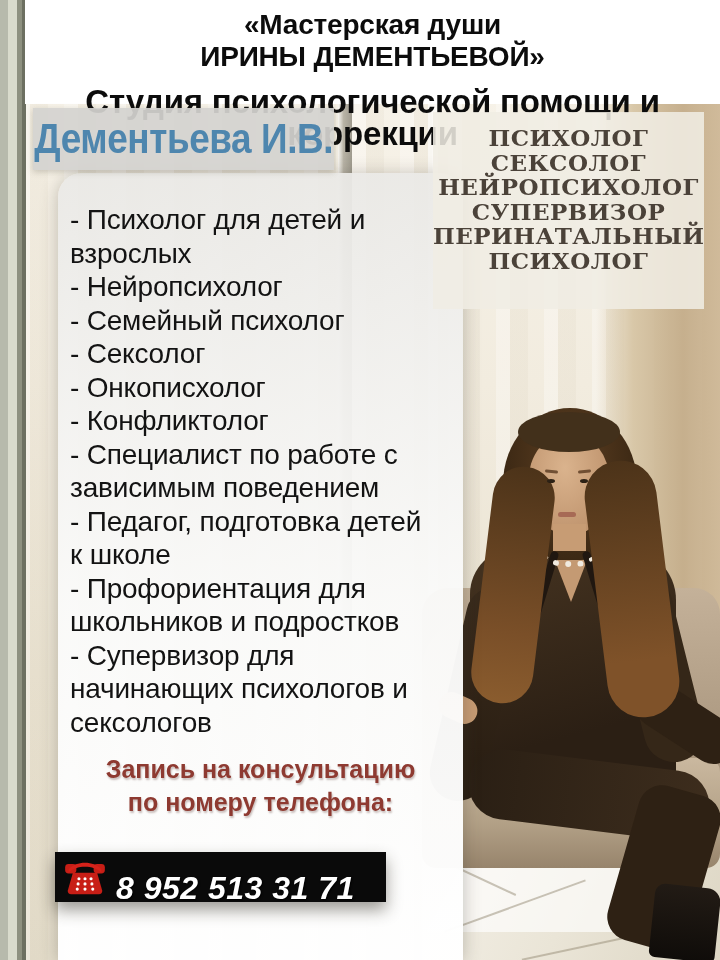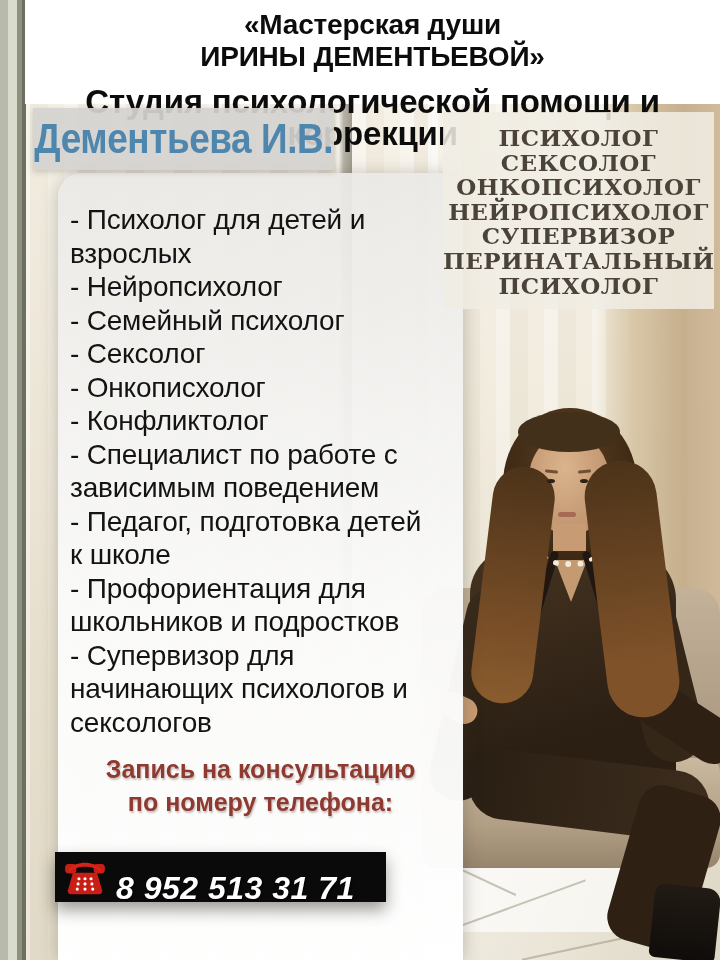--- a/index.html
+++ b/index.html
@@ -83,21 +83,21 @@
     text-align:center;padding-top:9px;box-sizing:border-box;color:#0c0c0c;}
   .header-line{font-weight:bold;font-size:28px;line-height:32px;letter-spacing:-0.2px;}
   .header-sub{font-weight:bold;font-size:33px;line-height:32px;margin-top:13px;letter-spacing:-0.2px;}
 
   .name-plate{left:33px;top:108px;width:301px;height:62px;z-index:10;
     background:rgba(212,211,208,.93);display:flex;align-items:center;justify-content:center;
     box-shadow:0 2px 6px rgba(80,75,60,.25);}
   .name-text{font-size:42px;font-weight:bold;color:#4e86ae;white-space:nowrap;
     transform:scaleX(.88);letter-spacing:-0.5px;}
 
-  .specialties-box{left:443px;top:112px;width:271px;height:197px;z-index:10;
+  .specialties-box{left:433px;top:112px;width:271px;height:197px;z-index:10;
     background:rgba(240,237,228,.87);text-align:center;box-sizing:border-box;padding-top:14px;
     font-family:"DejaVu Serif","Liberation Serif",serif;font-weight:bold;
     font-size:23px;line-height:24.6px;color:#4b4239;letter-spacing:.5px;}
 
   .services-panel{left:18px;top:173px;width:405px;height:787px;z-index:9;
     border-radius:24px 24px 0 0;box-sizing:border-box;
     background:linear-gradient(180deg,rgba(234,233,230,.94),rgba(250,250,249,.97) 55%,rgba(255,255,255,.98));
     box-shadow:0 2px 18px rgba(60,55,45,.3);margin-left:40px;}
   .services-list{padding:30px 8px 0 12px;font-size:28px;line-height:33.5px;
     letter-spacing:-0.2px;color:#131313;}
@@ -166,21 +166,20 @@
     <div class="header-sub">Студия психологической помощи и коррекции</div>
   </div>
 
   <div class="abs name-plate">
     <span class="name-text">Дементьева И.В.</span>
   </div>
 
   <div class="abs specialties-box">
     <div>ПСИХОЛОГ</div>
     <div>СЕКСОЛОГ</div>
-    <div>ОНКОПСИХОЛОГ</div>
     <div>НЕЙРОПСИХОЛОГ</div>
     <div>СУПЕРВИЗОР</div>
     <div>ПЕРИНАТАЛЬНЫЙ</div>
     <div>ПСИХОЛОГ</div>
   </div>
 
   <div class="abs services-panel">
     <div class="services-list">
       <div class="service-line">- Психолог для детей и</div>
       <div class="service-line">взрослых</div>

